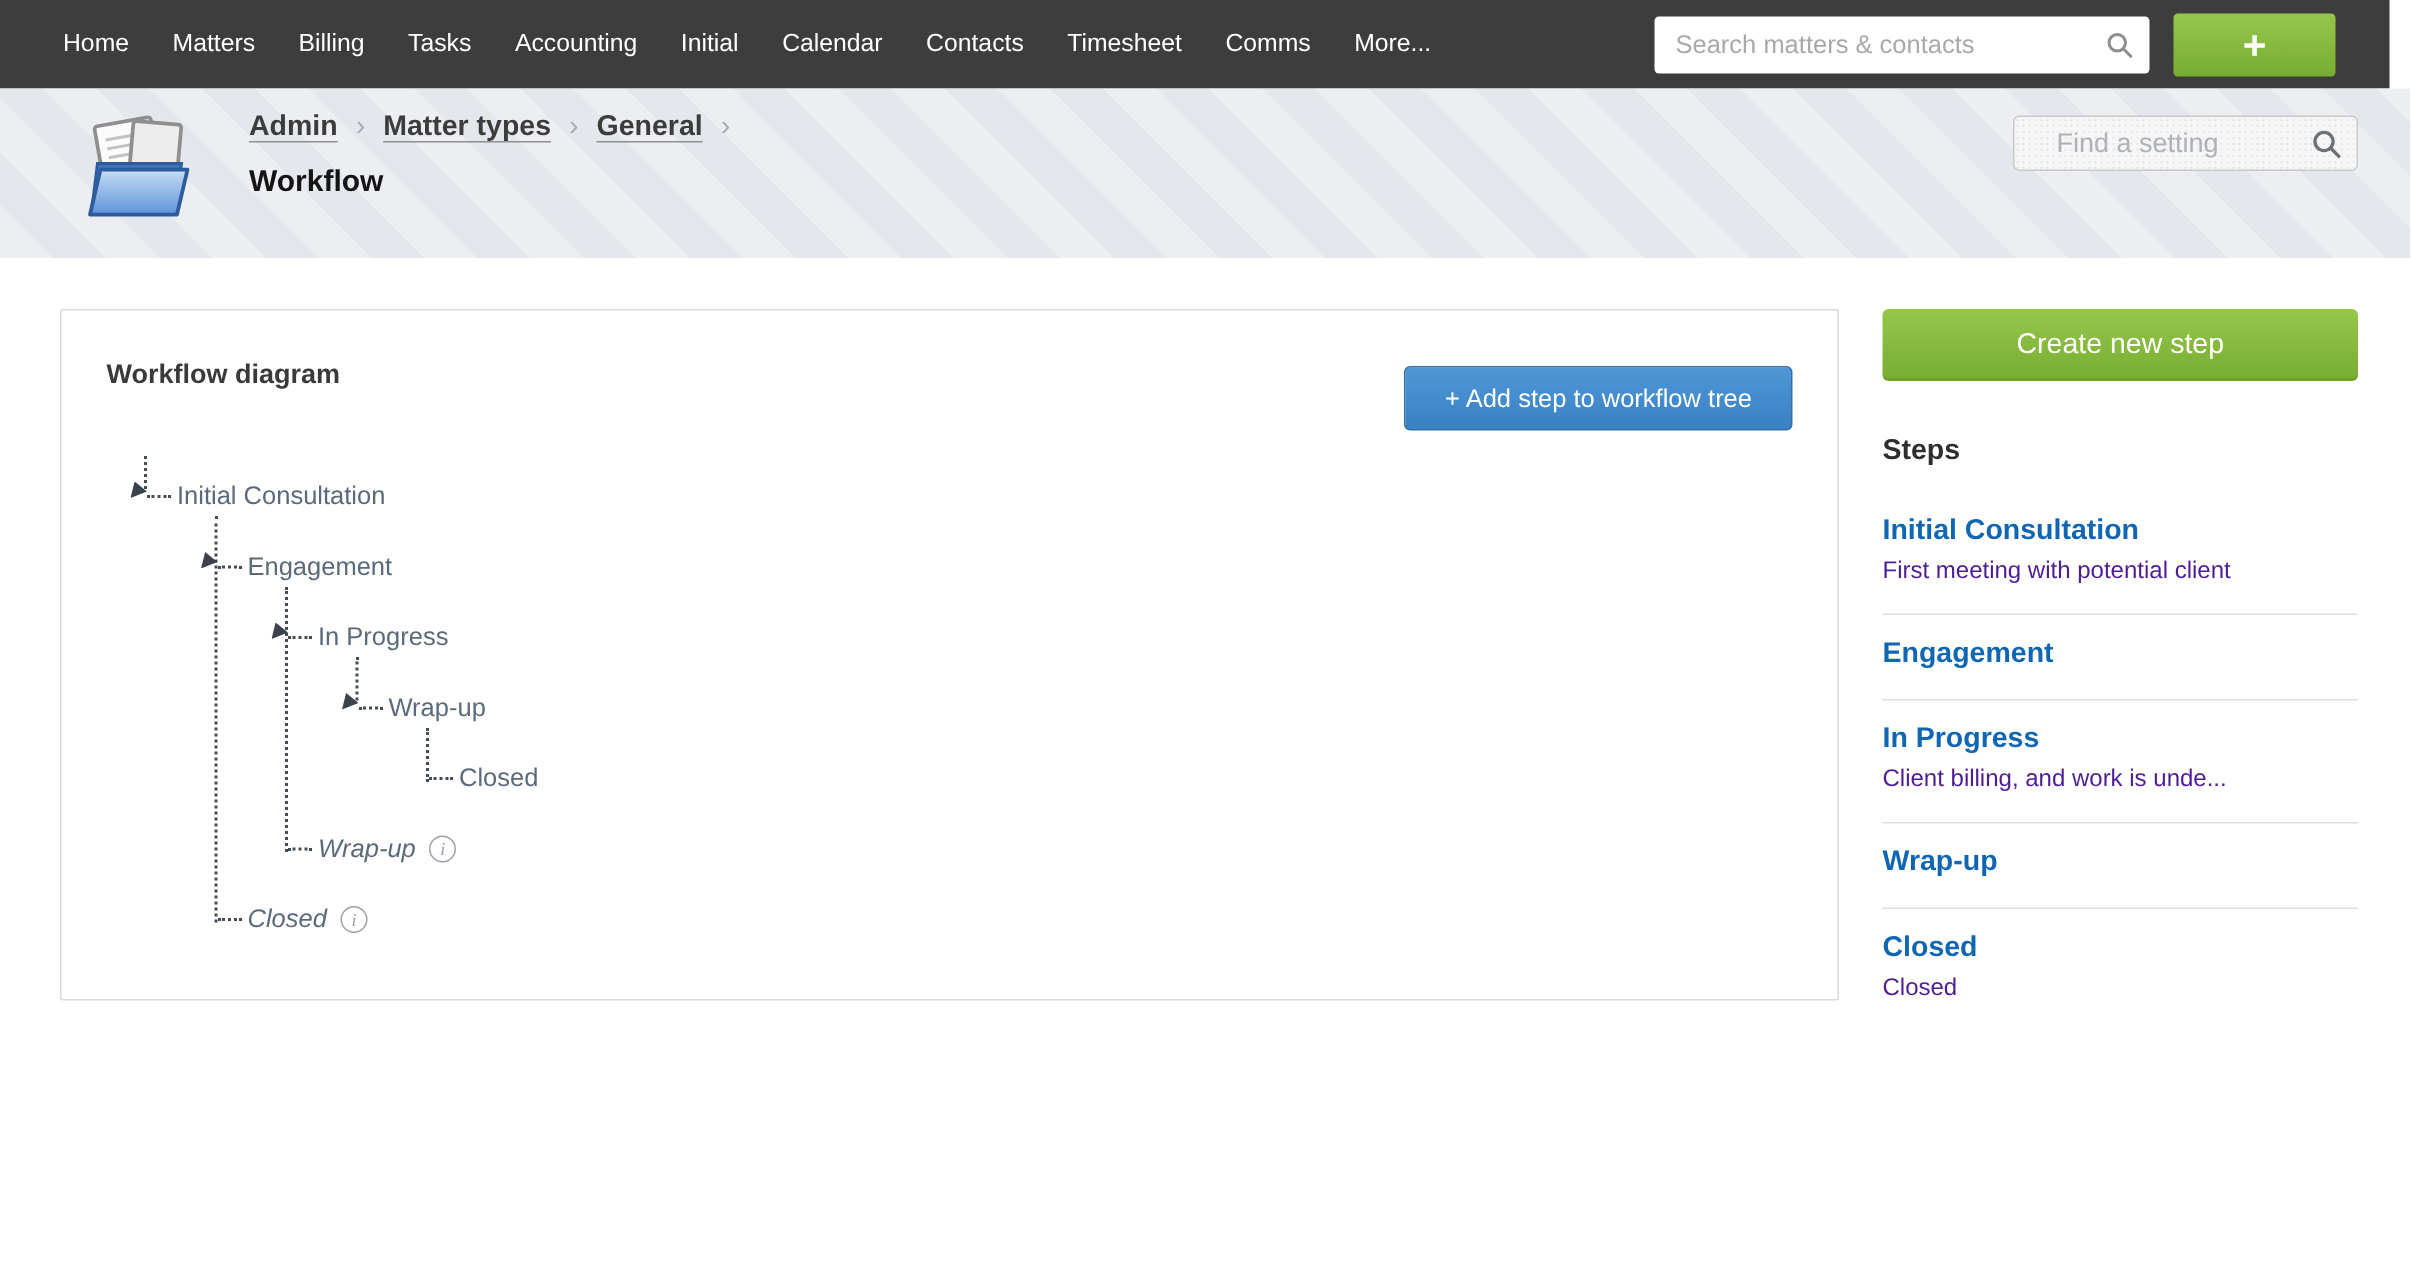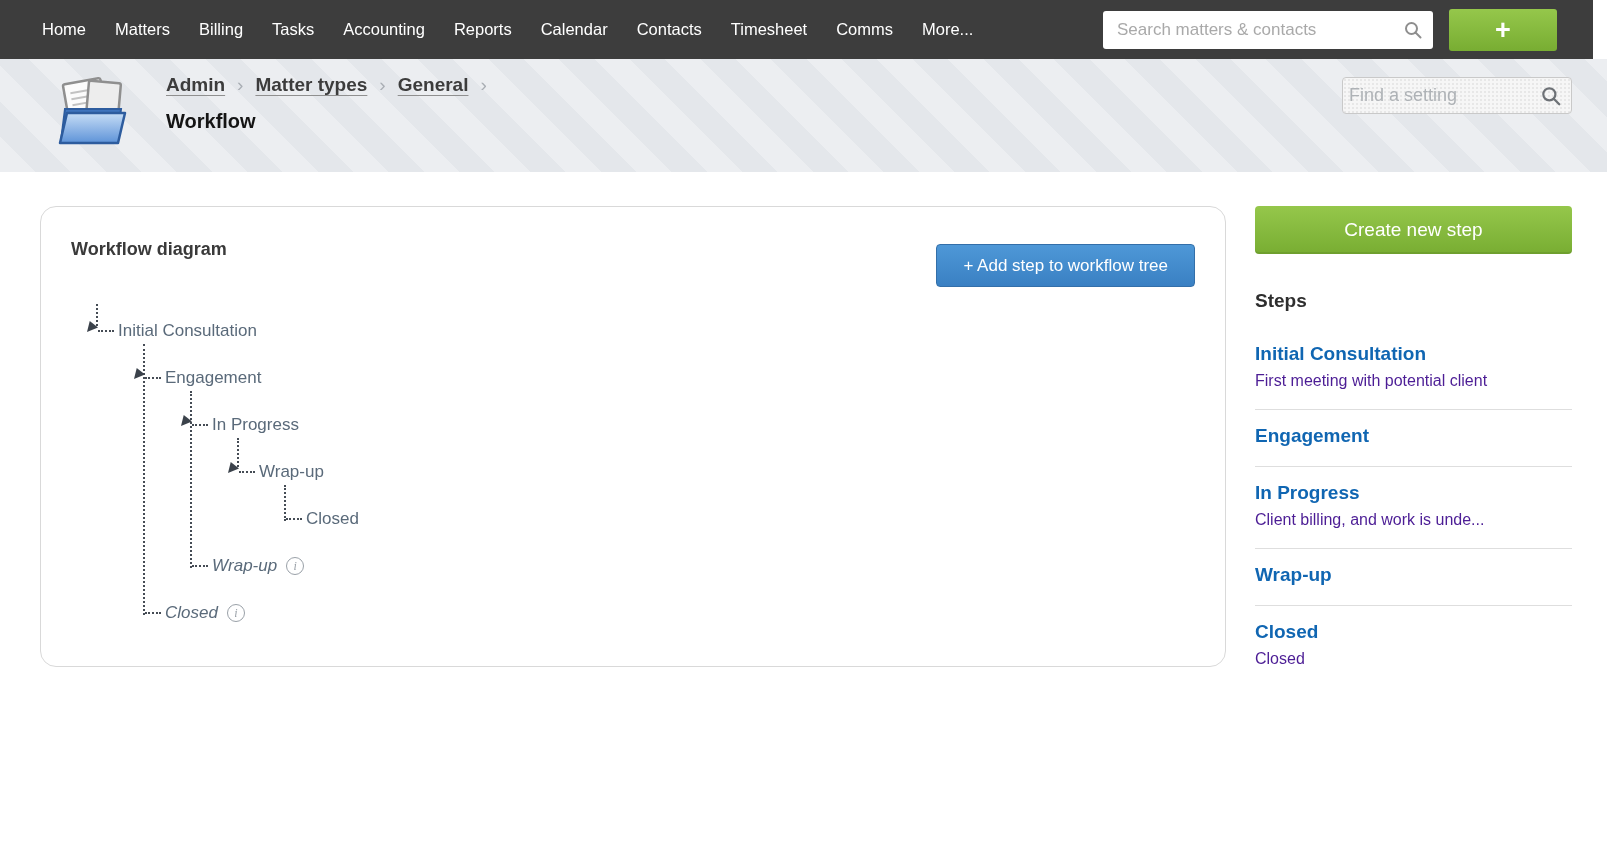--- a/index.html
+++ b/index.html
@@ -27,27 +27,27 @@
   .folder-wrap { position:absolute; left:55px; top:16px; width:80px; height:80px; }
   .crumb-row { position:absolute; left:166px; top:15px; display:flex; align-items:center; gap:12px; }
   .crumb { color:#3c3c3c; font-size:19px; font-weight:600; text-decoration:underline;
     text-decoration-color:#8f8f8f; text-underline-offset:4px; cursor:pointer; }
   .crumb-sep { color:#a9aeb4; font-size:19px; }
   .page-title { position:absolute; left:166px; top:51px; font-size:20px; font-weight:700; color:#141414; }
   .find-setting { position:absolute; right:35px; top:18px; width:230px; height:37px; }
   .find-setting input { width:100%; height:100%; border:1px solid #c9c9c9; border-radius:4px;
     background-color:#f6f6f6;
     background-image:radial-gradient(circle,#e7e7e7 1px,transparent 1px); background-size:4px 4px;
-    font-size:18px; padding:0 38px 0 6px; color:#555; outline:none; font-family:inherit; }
+    font-size:18px; padding:0 38px 0 28px; color:#555; outline:none; font-family:inherit; }
   .find-setting input::placeholder { color:#aeb2b6; }
   .find-setting .search-glyph { top:8px; }
 
   
   .card { position:absolute; left:40px; top:206px; width:1186px; height:461px; background:#fff;
-    border:1px solid #d9d9d9; border-radius:16px; }
+    border:1px solid #d9d9d9; border-radius:2px; }
   .card-title { position:absolute; left:30px; top:32px; font-size:18px; font-weight:700; color:#3a3a3a; }
   .add-step-btn { position:absolute; right:30px; top:37px; height:43px; padding:0 26px;
     background:linear-gradient(var(--accent-blue-light,#4e98d7),var(--accent-blue-dark,#3a80c3));
     border:1px solid #336fa9; border-radius:4px; color:#fff; font-size:17px; cursor:pointer;
     font-family:inherit; }
 
   
   .tree { position:absolute; inset:0; }
   .tree-vline { position:absolute; width:0; border-left:2px dotted #454c55; }
   .tree-hline { position:absolute; height:0; width:16px; border-top:2px dotted #454c55; }
@@ -77,21 +77,21 @@
 </head>
 <body>
 
 <div class="topnav">
   <div class="nav-items">
       <a class="nav-item">Home</a>
       <a class="nav-item">Matters</a>
       <a class="nav-item">Billing</a>
       <a class="nav-item">Tasks</a>
       <a class="nav-item">Accounting</a>
-      <a class="nav-item">Reports</a>
+      <a class="nav-item">Initial</a>
       <a class="nav-item">Calendar</a>
       <a class="nav-item">Contacts</a>
       <a class="nav-item">Timesheet</a>
       <a class="nav-item">Comms</a>
       <a class="nav-item">More...</a>
     </div>
   <div class="nav-search">
     <input type="text" placeholder="Search matters &amp; contacts" style="">
     <span class="search-glyph">
       <svg width="20" height="20" viewBox="0 0 20 20">

